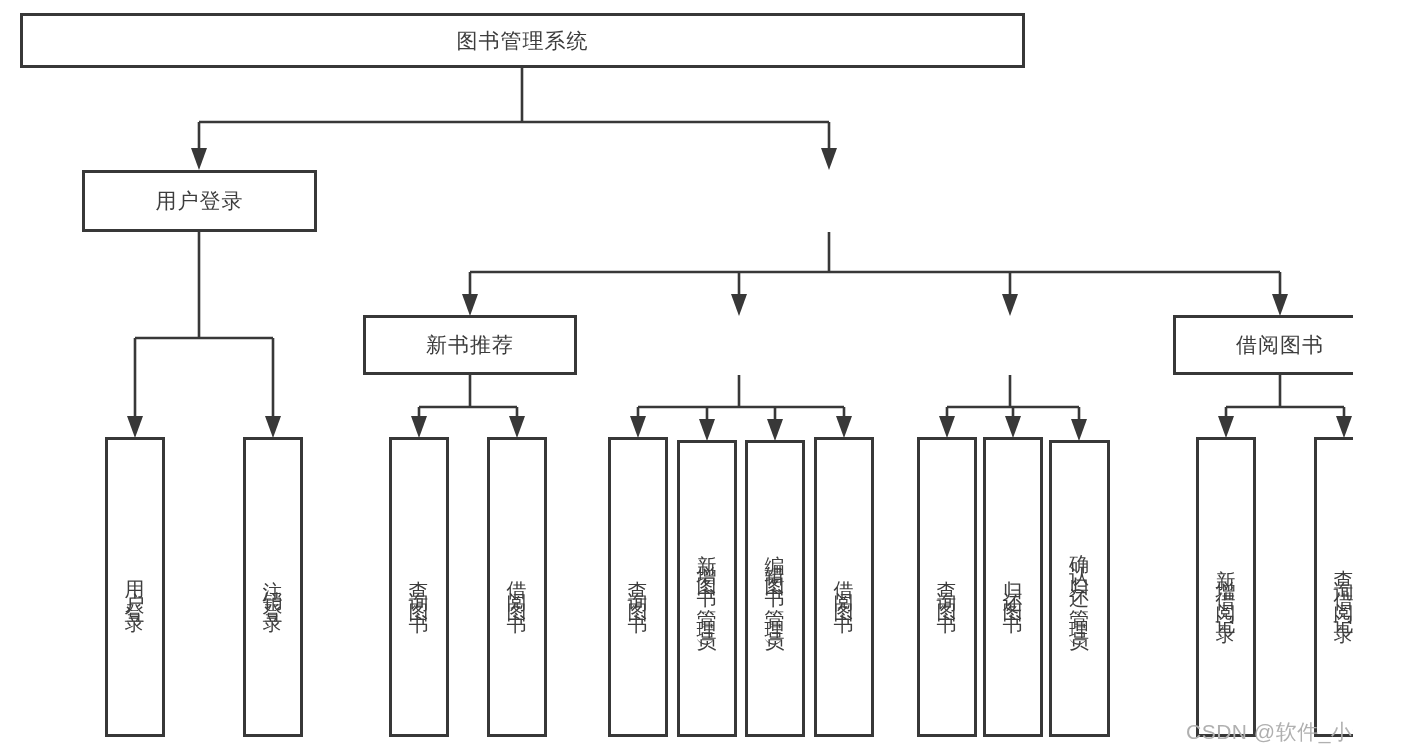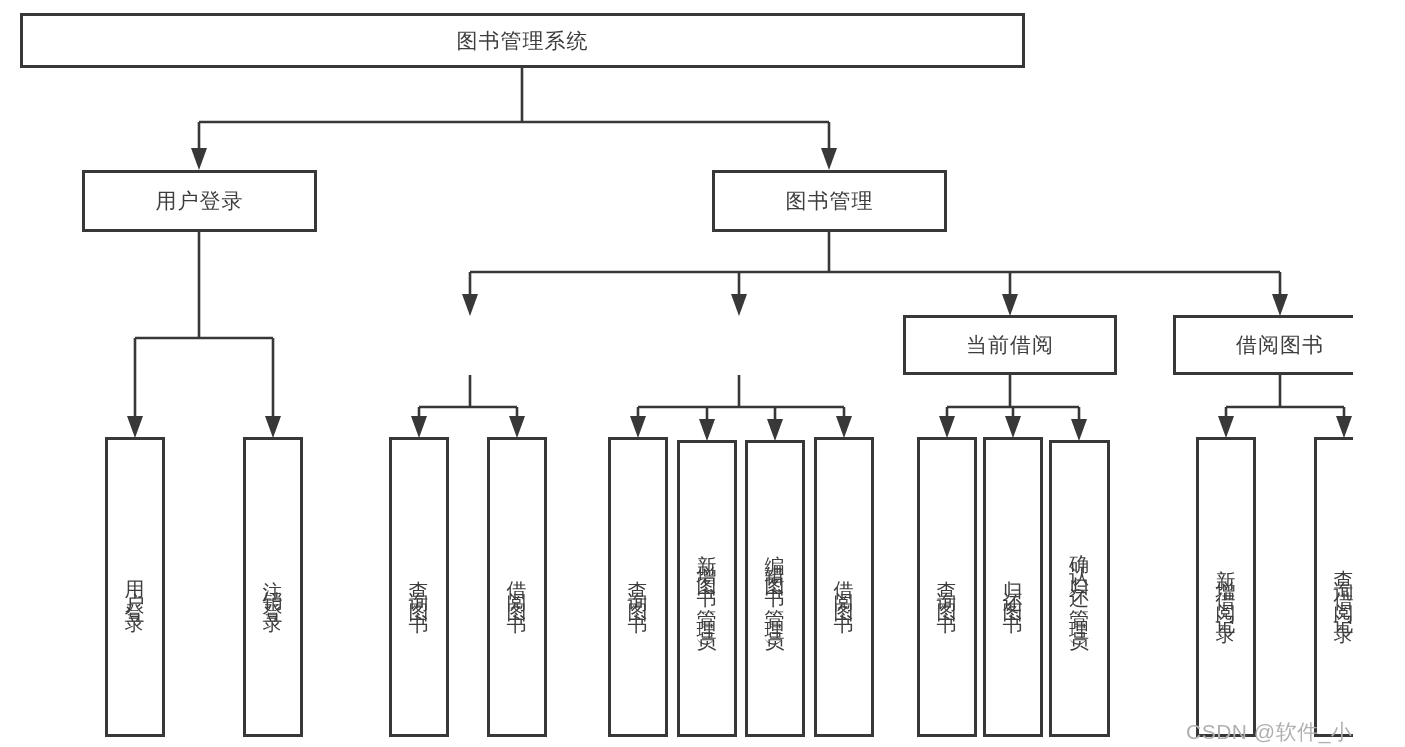--- a/index.html
+++ b/index.html
@@ -56,26 +56,23 @@
 
 <div class="canvas">
 
   <div class="node" style="left:20px;top:13px;width:1005px;height:55px">
     <span class="lbl">图书管理系统</span>
   </div>
 
   <div class="node" style="left:82px;top:170px;width:235px;height:62px">
     <span class="lbl">用户登录</span>
   </div>
-  <div class="node" style="left:712px;top:170px;width:235px;height:62px">
-    <span class="lbl">图书管理</span>
-  </div>
 
-  <div class="node" style="left:903px;top:315px;width:214px;height:60px">
-    <span class="lbl">当前借阅</span>
+  <div class="node" style="left:363px;top:315px;width:214px;height:60px">
+    <span class="lbl">新书推荐</span>
   </div>
   <div class="node" style="left:1173px;top:315px;width:214px;height:60px">
     <span class="lbl">借阅图书</span>
   </div>
 
   <div class="node" style="left:105px;top:437px;width:60px;height:300px">
     <span class="vtext">用户登录</span>
   </div>
   <div class="node" style="left:243px;top:437px;width:60px;height:300px">
     <span class="vtext">注销登录</span>

